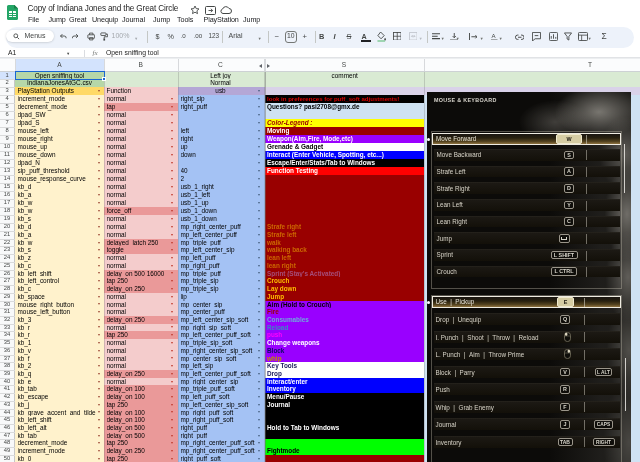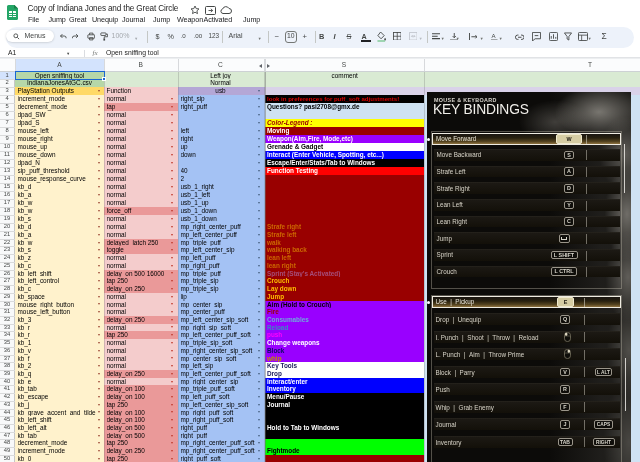--- a/index.html
+++ b/index.html
@@ -21,22 +21,22 @@
     </svg>
 <svg style="position:absolute;left:220px;top:6px" width="12" height="8" viewBox="0 0 12 8">
       <path d="M3 7.5h6a2.5 2.5 0 000-5A3.5 3.5 0 002.6 3 2.3 2.3 0 003 7.5z" fill="none" stroke="#444746"></path>
     </svg>
 <div style="position:absolute;left:28px;top:15.2px;width:40px;height:9px;font-size:7.2px;color:#202124;letter-spacing:-0.1px;">File</div>
 <div style="position:absolute;left:48.5px;top:15.2px;width:40px;height:9px;font-size:7.2px;color:#202124;letter-spacing:-0.1px;">Jump</div>
 <div style="position:absolute;left:69px;top:15.2px;width:40px;height:9px;font-size:7.2px;color:#202124;letter-spacing:-0.1px;">Great</div>
 <div style="position:absolute;left:92px;top:15.2px;width:40px;height:9px;font-size:7.2px;color:#202124;letter-spacing:-0.1px;">Unequip</div>
 <div style="position:absolute;left:122px;top:15.2px;width:40px;height:9px;font-size:7.2px;color:#202124;letter-spacing:-0.1px;">Journal</div>
 <div style="position:absolute;left:153px;top:15.2px;width:40px;height:9px;font-size:7.2px;color:#202124;letter-spacing:-0.1px;">Jump</div>
-<div style="position:absolute;left:177px;top:15.2px;width:40px;height:9px;font-size:7.2px;color:#202124;letter-spacing:-0.1px;">Weapon</div>
-<div style="position:absolute;left:203.5px;top:15.2px;width:40px;height:9px;font-size:7.2px;color:#202124;letter-spacing:-0.1px;">Activated</div>
+<div style="position:absolute;left:177px;top:15.2px;width:40px;height:9px;font-size:7.2px;color:#202124;letter-spacing:-0.1px;">Tools</div>
+<div style="position:absolute;left:203.5px;top:15.2px;width:40px;height:9px;font-size:7.2px;color:#202124;letter-spacing:-0.1px;">PlayStation</div>
 <div style="position:absolute;left:243px;top:15.2px;width:40px;height:9px;font-size:7.2px;color:#202124;letter-spacing:-0.1px;">Jump</div>
 <div style="position:absolute;left:6px;top:26.5px;width:628px;height:21px;background:#edf2fa;border-radius:10.5px;"></div>
 <div style="position:absolute;left:6px;top:29.8px;width:47.5px;height:12.4px;background:#fff;border-radius:7px;box-shadow:0 0.5px 2px rgba(60,64,67,0.25);"></div>
 <svg style="position:absolute;left:12.5px;top:32.5px" width="7" height="7" viewBox="0 0 8 8">
       <circle cx="3.2" cy="3.2" r="2.2" fill="none" stroke="#444746"></circle>
       <path d="M5 5l2 2" stroke="#444746"></path>
     </svg>
 <div style="position:absolute;left:24.5px;top:32.2px;width:28px;height:9px;font-size:7px;color:#444746;">Menus</div>
 <svg style="position:absolute;left:59px;top:33px" width="7.5" height="7.5" viewBox="0 0 10 9">
       <path d="M2 3.5h5a2.5 2.5 0 012.5 2.5v0.5M2 3.5L4.5 1M2 3.5L4.5 6" fill="none" stroke="#444746" stroke-width="1.2"></path>
@@ -927,21 +927,20 @@
 <div style="position:absolute;left:177.5px;top:71.5px;width:0.7px;height:390.5px;background:rgba(110,110,110,0.28);"></div>
 <div style="position:absolute;left:263.5px;top:71.5px;width:0.7px;height:390.5px;background:rgba(110,110,110,0.28);"></div>
 <div style="position:absolute;left:264.5px;top:71.5px;width:0.7px;height:390.5px;background:rgba(110,110,110,0.28);"></div>
 <div style="position:absolute;left:264.5px;top:71.5px;width:0.7px;height:390.5px;background:rgba(110,110,110,0.28);"></div>
 <div style="position:absolute;left:424px;top:71.5px;width:0.7px;height:390.5px;background:rgba(110,110,110,0.28);"></div>
 <div style="position:absolute;left:14.5px;top:71px;width:90px;height:8.99px;border:1.6px solid #1967d2;"></div>
 <div style="position:absolute;left:101.5px;top:76.99px;width:4px;height:4px;background:#1967d2;border:0.8px solid #fff;"></div>
 <div style="position:absolute;left:426.5px;top:92px;width:204.2px;height:370px;background:#0c0b09;overflow:hidden;">
 <div style="position:absolute;left:0;top:0;width:100%;height:100%;background:radial-gradient(60px 34px at 172px 20px, rgba(150,147,140,0.75), rgba(150,147,140,0) 74%),radial-gradient(50px 30px at 128px 30px, rgba(105,102,97,0.55), rgba(105,102,97,0) 72%),radial-gradient(34px 50px at 198px 62px, rgba(135,132,126,0.6), rgba(135,132,126,0) 75%),radial-gradient(30px 62px at 200px 122px, rgba(150,147,140,0.68), rgba(150,147,140,0) 75%),radial-gradient(30px 60px at 201px 185px, rgba(135,132,126,0.62), rgba(135,132,126,0) 75%),radial-gradient(30px 65px at 202px 258px, rgba(120,118,112,0.55), rgba(120,118,112,0) 75%),radial-gradient(34px 85px at 202px 350px, rgba(112,110,104,0.5), rgba(112,110,104,0) 75%),radial-gradient(45px 32px at 148px 420px, rgba(80,78,74,0.4), rgba(80,78,74,0) 72%),linear-gradient(to right, rgba(0,0,0,0) 60%, rgba(80,78,74,0.28) 85%, rgba(70,68,64,0.34) 100%);"></div>
 <div style="position:absolute;left:7.5px;top:4.5px;font-size:5.4px;color:#d8d5cd;letter-spacing:0.32px;font-weight:700;">MOUSE &amp; KEYBOARD</div>
-<div style="position:absolute;left:6.5px;top:11.4px;font-size:13.8px;font-weight:400;color:#f0eee9;letter-spacing:-0.18px;line-height:1;">KEY BINDINGS</div>
 <div style="position:absolute;left:4.5px;top:39px;width:190.5px;height:157.5px;border:0.8px solid rgba(190,185,170,0.4);"></div>
 <div style="position:absolute;left:5.5px;top:40.8px;width:188.5px;height:12.4px;border:1px solid #efece2;background:linear-gradient(to bottom, #191511 0%, #27200f 40%, #54431f 75%, #8f7340 100%);"></div>
 <div style="position:absolute;left:9.5px;top:43px;font-size:6.3px;color:#e8e4d8;">Move Forward</div>
 <div style="position:absolute;left:129.1px;top:42.2px;width:26.8px;height:10px;background:#d6cda4;border:1px solid #efe9cf;border-radius:2px;color:#17130c;font-weight:700;font-size:5.4px;text-align:center;line-height:9px;">W</div>
 <div style="position:absolute;left:159.5px;top:42.5px;width:0.9px;height:9px;background:rgba(200,195,180,0.65);"></div>
 <div style="position:absolute;left:0.2px;top:45.5px;width:3px;height:3px;border-radius:50%;background:#fff;"></div>
 <div style="position:absolute;left:7px;top:56.9px;width:186.5px;height:11.7px;background:linear-gradient(to bottom,#1c1914,#131009);border-top:0.7px solid rgba(255,255,255,0.07);"></div>
 <div style="position:absolute;left:10px;top:59.1px;font-size:6.3px;color:#d9d5c9;">Move Backward</div>
 <div style="position:absolute;left:137.75px;top:58.55px;width:9.5px;height:8.6px;background:rgba(8,7,5,0.5);border:0.9px solid #9a958a;border-radius:2px;color:#d8d5ca;font-weight:700;font-size:5.4px;text-align:center;line-height:7.2px;">S</div>
 <div style="position:absolute;left:159.5px;top:58.4px;width:0.9px;height:10px;background:rgba(190,186,175,0.55);"></div>

